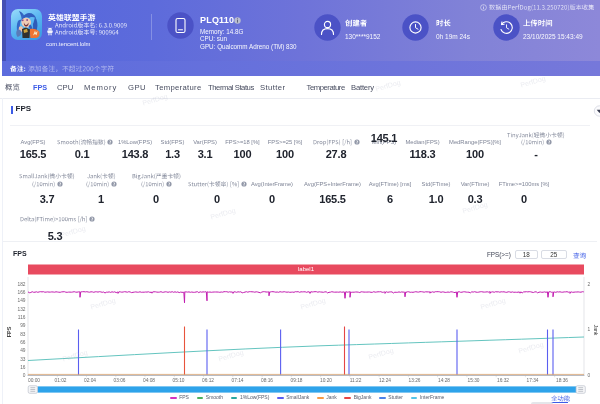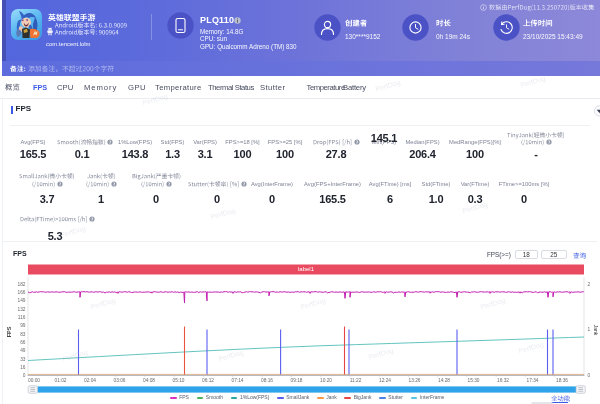--- a/index.html
+++ b/index.html
@@ -123,21 +123,21 @@
 <svg style="position:absolute;left:5px;top:82.4px;overflow:visible" width="16" height="11" viewBox="0 -7.8 16 11">
     <path d="M4.6 -2.7C4.7 -2.7 4.9 -2.8 5.2 -2.8H5.5C5.3 -1.7 4.8 -0.6 3.8 0.3C4.0 0.4 4.2 0.5 4.3 0.6C4.9 -0.1 5.4 -0.9 5.7 -1.7V-0.1C5.7 0.2 5.7 0.3 5.8 0.4C5.9 0.5 6.0 0.5 6.2 0.5C6.2 0.5 6.4 0.5 6.5 0.5C6.6 0.5 6.7 0.5 6.8 0.4C6.9 0.4 7.0 0.3 7.0 0.1C7.0 -0.0 7.1 -0.4 7.1 -0.8C7.0 -0.8 6.8 -0.9 6.7 -1.0C6.7 -0.6 6.7 -0.3 6.7 -0.2C6.7 -0.1 6.7 -0.0 6.6 0.0C6.6 0.0 6.5 0.1 6.5 0.1C6.4 0.1 6.3 0.1 6.3 0.1C6.2 0.1 6.2 0.0 6.1 0.0C6.1 -0.0 6.1 -0.1 6.1 -0.1V-2.4H5.9L6.0 -2.8H7.0V-3.2H6.1C6.2 -4.0 6.2 -4.7 6.2 -5.3H6.9V-5.8H4.6V-5.3H5.8C5.8 -4.7 5.7 -4.0 5.6 -3.2H5.1C5.1 -3.7 5.3 -4.5 5.3 -4.9H4.9C4.8 -4.5 4.7 -3.5 4.6 -3.3C4.6 -3.2 4.5 -3.1 4.4 -3.1C4.5 -3.0 4.6 -2.8 4.6 -2.7ZM3.9 -4.0V-3.1H3.0V-4.0ZM3.9 -4.5H3.0V-5.3H3.9ZM2.5 -0.1C2.6 -0.2 2.8 -0.3 4.0 -1.1C4.0 -0.9 4.1 -0.7 4.1 -0.6L4.5 -0.8C4.4 -1.2 4.1 -1.8 3.9 -2.3L3.5 -2.1C3.6 -1.9 3.7 -1.7 3.8 -1.4L3.0 -1.0V-2.7H4.3V-5.8H2.5V-1.1C2.5 -0.8 2.3 -0.5 2.2 -0.4C2.3 -0.3 2.4 -0.2 2.5 -0.1ZM1.2 -6.2V-4.6H0.4V-4.1H1.2C1.0 -3.1 0.6 -1.9 0.2 -1.3C0.3 -1.2 0.4 -0.9 0.5 -0.8C0.8 -1.2 1.0 -1.8 1.2 -2.5V0.6H1.7V-3.1C1.8 -2.7 2.0 -2.4 2.1 -2.2L2.4 -2.6C2.3 -2.8 1.8 -3.6 1.7 -3.8V-4.1H2.3V-4.6H1.7V-6.2Z M12.2 -4.6C12.5 -4.3 13.0 -3.8 13.1 -3.4L13.6 -3.7C13.5 -4.0 13.0 -4.5 12.6 -4.8ZM8.3 -5.8V-3.7H8.8V-5.8ZM9.8 -6.1V-3.5H10.3V-6.1ZM11.3 -1.4V-0.2C11.3 0.3 11.5 0.5 12.2 0.5C12.4 0.5 13.4 0.5 13.5 0.5C14.1 0.5 14.3 0.3 14.3 -0.6C14.2 -0.6 14.0 -0.7 13.8 -0.8C13.8 -0.1 13.8 0.0 13.5 0.0C13.3 0.0 12.4 0.0 12.3 0.0C11.9 0.0 11.9 -0.0 11.9 -0.2V-1.4ZM10.8 -2.4V-1.8C10.8 -1.2 10.6 -0.4 7.9 0.2C8.0 0.3 8.2 0.5 8.2 0.6C11.0 -0.1 11.4 -1.1 11.4 -1.8V-2.4ZM8.9 -3.2V-0.9H9.4V-2.8H12.9V-0.9H13.5V-3.2ZM11.7 -6.2C11.5 -5.4 11.2 -4.6 10.7 -4.0C10.9 -3.9 11.1 -3.8 11.2 -3.7C11.5 -4.1 11.7 -4.5 11.9 -5.0H14.3V-5.5H12.1C12.1 -5.7 12.2 -5.9 12.3 -6.1Z" fill="#4a4f63"></path>
   </svg>
 <div class="tab" style="left:57px;letter-spacing:0px">CPU</div>
 <div class="tab" style="left:84px;letter-spacing:0.9px">Memory</div>
 <div class="tab" style="left:128px;letter-spacing:0.5px">GPU</div>
 <div class="tab" style="left:155px;letter-spacing:0.3px">Temperature</div>
 <div class="tab" style="left:208px;letter-spacing:-0.45px">Thermal Status</div>
 <div class="tab" style="left:260px;letter-spacing:0.4px">Stutter</div>
 <div class="tab" style="left:306.5px;letter-spacing:-0.45px">Temperature</div>
-<div class="tab" style="left:343px;letter-spacing:-0.2px">Battery</div>
+<div class="tab" style="left:351px;letter-spacing:-0.2px">Battery</div>
 <div class="tab" style="left:33px;color:#3d5ce6;font-weight:700;font-size:7.3px">FPS</div>
 <div class="abs" style="left:11px;top:106px;width:2px;height:8px;background:#3d5ce6"></div>
 <div class="abs" style="left:15.5px;top:104px;font-size:8px;font-weight:700;color:#1d212b">FPS</div>
 <svg class="abs" style="left:588px;top:103px" width="12" height="16" viewBox="0 0 12 16">
     <circle cx="11.5" cy="8" r="5.2" fill="#fbfbfd" stroke="#d3d6e0" stroke-width="0.8"></circle>
     <path d="M8.7 6.8 L14.3 6.8 L11.5 10 Z" fill="#3a3f52"></path>
   </svg>
 <div class="abs" style="left:10px;top:124.5px;width:580px;height:1px;background:#f0f1f5"></div>
 <div class="th" style="left:-7.0px;top:138.7px;width:80px">Avg(FPS)</div>
 <svg class="abs" style="left:56.7px;top:137.7px;overflow:visible" width="50" height="9" viewBox="0 -6.2 50 9">
@@ -177,21 +177,21 @@
   </svg>
 <div class="tv" style="left:-2.0px;top:148.4px;width:70px">165.5</div>
 <div class="tv" style="left:47.0px;top:148.4px;width:70px">0.1</div>
 <div class="tv" style="left:100.0px;top:148.4px;width:70px">143.8</div>
 <div class="tv" style="left:137.5px;top:148.4px;width:70px">1.3</div>
 <div class="tv" style="left:170.0px;top:148.4px;width:70px">3.1</div>
 <div class="tv" style="left:207.5px;top:148.4px;width:70px">100</div>
 <div class="tv" style="left:250.0px;top:148.4px;width:70px">100</div>
 <div class="tv" style="left:301.0px;top:148.4px;width:70px">27.8</div>
 <div class="tv" style="left:349.0px;top:132px;width:70px">145.1</div>
-<div class="tv" style="left:387.5px;top:148.4px;width:70px">206.4</div>
+<div class="tv" style="left:387.5px;top:148.4px;width:70px">118.3</div>
 <div class="tv" style="left:440.0px;top:148.4px;width:70px">100</div>
 <div class="tv" style="left:501.0px;top:148.4px;width:70px">-</div>
 <svg class="abs" style="left:19.2px;top:172.3px;overflow:visible" width="57" height="9" viewBox="0 -6.2 57 9">
     <path d="M1.8 0.1C2.7 0.1 3.2 -0.5 3.2 -1.1C3.2 -1.8 2.8 -2.1 2.3 -2.3L1.7 -2.5C1.4 -2.7 1.0 -2.8 1.0 -3.2C1.0 -3.6 1.3 -3.9 1.8 -3.9C2.2 -3.9 2.5 -3.7 2.8 -3.5L3.1 -3.8C2.8 -4.1 2.3 -4.3 1.8 -4.3C1.0 -4.3 0.5 -3.9 0.5 -3.2C0.5 -2.6 0.9 -2.3 1.3 -2.1L1.9 -1.8C2.4 -1.7 2.7 -1.5 2.7 -1.1C2.7 -0.7 2.3 -0.4 1.8 -0.4C1.3 -0.4 0.9 -0.6 0.6 -0.9L0.3 -0.6C0.6 -0.2 1.2 0.1 1.8 0.1Z M4.0 0.0H4.5V-2.3C4.8 -2.6 5.1 -2.8 5.3 -2.8C5.7 -2.8 5.9 -2.5 5.9 -1.9V0.0H6.4V-2.3C6.7 -2.6 7.0 -2.8 7.2 -2.8C7.6 -2.8 7.8 -2.5 7.8 -1.9V0.0H8.3V-2.0C8.3 -2.8 8.0 -3.2 7.4 -3.2C7.0 -3.2 6.7 -3.0 6.3 -2.6C6.2 -3.0 6.0 -3.2 5.5 -3.2C5.1 -3.2 4.8 -3.0 4.5 -2.7H4.5L4.4 -3.1H4.0Z M10.1 0.1C10.5 0.1 10.8 -0.1 11.1 -0.4H11.1L11.2 0.0H11.6V-1.9C11.6 -2.7 11.3 -3.2 10.5 -3.2C10.0 -3.2 9.6 -3.0 9.3 -2.8L9.5 -2.5C9.8 -2.6 10.1 -2.8 10.5 -2.8C11.0 -2.8 11.1 -2.4 11.1 -2.0C9.8 -1.8 9.2 -1.5 9.2 -0.8C9.2 -0.2 9.6 0.1 10.1 0.1ZM10.2 -0.4C9.9 -0.4 9.7 -0.5 9.7 -0.9C9.7 -1.3 10.0 -1.5 11.1 -1.6V-0.8C10.8 -0.5 10.5 -0.4 10.2 -0.4Z M13.2 0.1C13.3 0.1 13.4 0.1 13.5 0.0L13.4 -0.4C13.4 -0.4 13.3 -0.4 13.3 -0.4C13.2 -0.4 13.2 -0.4 13.2 -0.6V-4.6H12.6V-0.6C12.6 -0.2 12.8 0.1 13.2 0.1Z M14.8 0.1C15.0 0.1 15.1 0.1 15.1 0.0L15.1 -0.4C15.0 -0.4 15.0 -0.4 15.0 -0.4C14.9 -0.4 14.8 -0.4 14.8 -0.6V-4.6H14.3V-0.6C14.3 -0.2 14.4 0.1 14.8 0.1Z M16.8 0.1C17.6 0.1 17.9 -0.5 17.9 -1.2V-4.3H17.4V-1.3C17.4 -0.7 17.2 -0.4 16.7 -0.4C16.4 -0.4 16.2 -0.5 16.0 -0.9L15.6 -0.6C15.8 -0.2 16.2 0.1 16.8 0.1Z M19.7 0.1C20.1 0.1 20.5 -0.1 20.8 -0.4H20.8L20.9 0.0H21.3V-1.9C21.3 -2.7 21.0 -3.2 20.2 -3.2C19.7 -3.2 19.3 -3.0 19.0 -2.8L19.2 -2.5C19.4 -2.6 19.7 -2.8 20.1 -2.8C20.6 -2.8 20.8 -2.4 20.8 -2.0C19.4 -1.8 18.8 -1.5 18.8 -0.8C18.8 -0.2 19.2 0.1 19.7 0.1ZM19.9 -0.4C19.6 -0.4 19.3 -0.5 19.3 -0.9C19.3 -1.3 19.7 -1.5 20.8 -1.6V-0.8C20.5 -0.5 20.2 -0.4 19.9 -0.4Z M22.3 0.0H22.8V-2.3C23.1 -2.6 23.4 -2.8 23.7 -2.8C24.1 -2.8 24.3 -2.5 24.3 -1.9V0.0H24.8V-2.0C24.8 -2.8 24.5 -3.2 23.8 -3.2C23.4 -3.2 23.1 -3.0 22.8 -2.7H22.8L22.7 -3.1H22.3Z M25.8 0.0H26.3V-0.8L26.9 -1.5L27.9 0.0H28.4L27.2 -1.9L28.3 -3.1H27.7L26.4 -1.5H26.3V-4.6H25.8Z M29.9 1.1 30.2 1.0C29.7 0.2 29.5 -0.8 29.5 -1.8C29.5 -2.8 29.7 -3.8 30.2 -4.6L29.9 -4.7C29.3 -3.9 29.0 -2.9 29.0 -1.8C29.0 -0.7 29.3 0.3 29.9 1.1Z M31.6 -4.9C31.4 -4.5 31.0 -4.0 30.6 -3.7C30.7 -3.6 30.8 -3.5 30.9 -3.4C31.3 -3.7 31.7 -4.3 32.0 -4.7ZM32.4 -1.8V-1.2C32.4 -0.8 32.3 -0.2 31.9 0.2C32.0 0.2 32.1 0.4 32.2 0.4C32.6 -0.0 32.7 -0.7 32.7 -1.2V-1.5H33.5V-0.8C33.5 -0.6 33.4 -0.5 33.3 -0.5C33.4 -0.4 33.5 -0.2 33.5 -0.1C33.6 -0.2 33.7 -0.3 34.4 -0.8C34.4 -0.9 34.3 -1.0 34.3 -1.1L33.8 -0.8V-1.8ZM34.7 -3.3H35.4C35.4 -2.6 35.2 -2.0 35.0 -1.4C34.9 -1.9 34.7 -2.5 34.7 -3.1ZM32.1 -2.6V-2.2H34.0V-2.3C34.1 -2.2 34.2 -2.1 34.2 -2.0C34.3 -2.1 34.4 -2.3 34.4 -2.4C34.5 -1.9 34.7 -1.4 34.8 -1.0C34.6 -0.5 34.2 -0.1 33.8 0.2C33.8 0.2 34.0 0.4 34.0 0.5C34.4 0.2 34.7 -0.1 35.0 -0.5C35.2 -0.1 35.5 0.2 35.8 0.4C35.8 0.3 36.0 0.2 36.1 0.1C35.7 -0.1 35.4 -0.5 35.2 -1.0C35.5 -1.6 35.7 -2.4 35.8 -3.3H36.0V-3.7H34.8C34.9 -4.0 35.0 -4.4 35.0 -4.8L34.6 -4.9C34.5 -4.0 34.3 -3.1 34.0 -2.5V-2.6ZM32.2 -4.4V-3.0H34.0V-4.4H33.7V-3.4H33.3V-4.9H33.0V-3.4H32.5V-4.4ZM31.7 -3.7C31.4 -3.1 31.0 -2.5 30.6 -2.1C30.6 -2.0 30.8 -1.8 30.8 -1.7C31.0 -1.9 31.1 -2.1 31.3 -2.3V0.5H31.7V-2.9C31.9 -3.1 32.0 -3.3 32.1 -3.6Z M38.9 -4.8V-0.1C38.9 -0.0 38.9 0.0 38.8 0.0C38.7 0.0 38.2 0.0 37.8 0.0C37.9 0.1 38.0 0.3 38.0 0.5C38.5 0.5 38.9 0.5 39.1 0.4C39.3 0.3 39.4 0.2 39.4 -0.1V-4.8ZM40.3 -3.3C40.8 -2.5 41.3 -1.4 41.4 -0.7L41.9 -0.9C41.8 -1.6 41.3 -2.7 40.8 -3.5ZM37.4 -3.4C37.3 -2.7 37.0 -1.6 36.4 -1.0C36.6 -1.0 36.8 -0.9 36.9 -0.8C37.4 -1.4 37.7 -2.5 37.9 -3.3Z M45.2 -1.3C45.8 -1.1 46.6 -0.7 47.1 -0.5L47.3 -0.9C46.9 -1.1 46.0 -1.4 45.4 -1.7ZM44.6 -4.9V-2.7H42.4V-2.3H44.6V0.5H45.1V-2.3H47.6V-2.7H45.1V-3.6H47.0V-4.0H45.1V-4.9Z M51.8 -2.9C51.8 -1.1 51.7 -0.3 50.3 0.1C50.4 0.2 50.5 0.4 50.6 0.5C52.1 -0.0 52.2 -1.0 52.2 -2.9ZM52.0 -0.5C52.4 -0.2 52.9 0.2 53.2 0.5L53.4 0.2C53.2 -0.1 52.7 -0.5 52.3 -0.8ZM49.1 0.3C49.2 0.2 49.4 0.1 50.6 -0.5C50.6 -0.5 50.5 -0.7 50.5 -0.8L49.6 -0.4V-1.4H50.5V-3.3H50.1V-1.8H49.6V-3.8H50.5V-4.2H49.6V-4.9H49.2V-4.2H48.1V-3.8H49.2V-1.8H48.6V-3.3H48.3V-1.4H49.2V-0.5C49.2 -0.3 49.0 -0.1 48.9 -0.1C49.0 0.0 49.1 0.2 49.1 0.3ZM50.9 -3.6V-0.9H51.3V-3.2H52.8V-0.9H53.2V-3.6H52.0C52.1 -3.8 52.2 -4.0 52.3 -4.2H53.4V-4.6H50.7V-4.2H51.8C51.8 -4.0 51.7 -3.8 51.6 -3.6Z M54.2 1.1C54.8 0.3 55.1 -0.7 55.1 -1.8C55.1 -2.9 54.8 -3.9 54.2 -4.7L53.9 -4.6C54.4 -3.8 54.6 -2.8 54.6 -1.8C54.6 -0.8 54.4 0.2 53.9 1.0Z" fill="#7e8496"></path>
   </svg>
 <svg class="abs" style="left:31.9px;top:179.5px;overflow:visible" width="25" height="9" viewBox="0 -6.2 25 9">
     <path d="M1.4 1.1 1.7 1.0C1.2 0.2 1.0 -0.8 1.0 -1.8C1.0 -2.8 1.2 -3.8 1.7 -4.6L1.4 -4.7C0.9 -3.9 0.5 -2.9 0.5 -1.8C0.5 -0.7 0.9 0.3 1.4 1.1Z M2.0 1.0H2.4L4.1 -4.6H3.8Z M4.7 0.0H7.1V-0.4H6.2V-4.3H5.8C5.6 -4.1 5.3 -4.0 4.9 -3.9V-3.6H5.7V-0.4H4.7Z M9.1 0.1C9.9 0.1 10.4 -0.7 10.4 -2.1C10.4 -3.6 9.9 -4.3 9.1 -4.3C8.3 -4.3 7.7 -3.6 7.7 -2.1C7.7 -0.7 8.3 0.1 9.1 0.1ZM9.1 -0.4C8.6 -0.4 8.3 -0.9 8.3 -2.1C8.3 -3.4 8.6 -3.9 9.1 -3.9C9.5 -3.9 9.9 -3.4 9.9 -2.1C9.9 -0.9 9.5 -0.4 9.1 -0.4Z M11.2 0.0H11.7V-2.3C12.0 -2.6 12.3 -2.8 12.5 -2.8C12.9 -2.8 13.1 -2.5 13.1 -1.9V0.0H13.6V-2.3C13.9 -2.6 14.2 -2.8 14.4 -2.8C14.8 -2.8 15.0 -2.5 15.0 -1.9V0.0H15.5V-2.0C15.5 -2.8 15.2 -3.2 14.6 -3.2C14.2 -3.2 13.9 -3.0 13.6 -2.6C13.4 -3.0 13.2 -3.2 12.7 -3.2C12.3 -3.2 12.0 -3.0 11.7 -2.7H11.7L11.6 -3.1H11.2Z M16.6 0.0H17.1V-3.1H16.6ZM16.8 -3.8C17.1 -3.8 17.2 -3.9 17.2 -4.2C17.2 -4.4 17.1 -4.5 16.8 -4.5C16.6 -4.5 16.5 -4.4 16.5 -4.2C16.5 -3.9 16.6 -3.8 16.8 -3.8Z M18.2 0.0H18.7V-2.3C19.0 -2.6 19.2 -2.8 19.6 -2.8C20.0 -2.8 20.2 -2.5 20.2 -1.9V0.0H20.7V-2.0C20.7 -2.8 20.4 -3.2 19.7 -3.2C19.3 -3.2 19.0 -3.0 18.7 -2.7H18.7L18.6 -3.1H18.2Z M21.8 1.1C22.3 0.3 22.6 -0.7 22.6 -1.8C22.6 -2.9 22.3 -3.9 21.8 -4.7L21.4 -4.6C21.9 -3.8 22.2 -2.8 22.2 -1.8C22.2 -0.8 21.9 0.2 21.4 1.0Z" fill="#7e8496"></path>
   </svg>
 <svg class="abs" style="left:57.1px;top:180.7px" width="6" height="6" viewBox="0 0 6 6">
     <circle cx="3" cy="3" r="2.6" fill="#9298a8"></circle>

